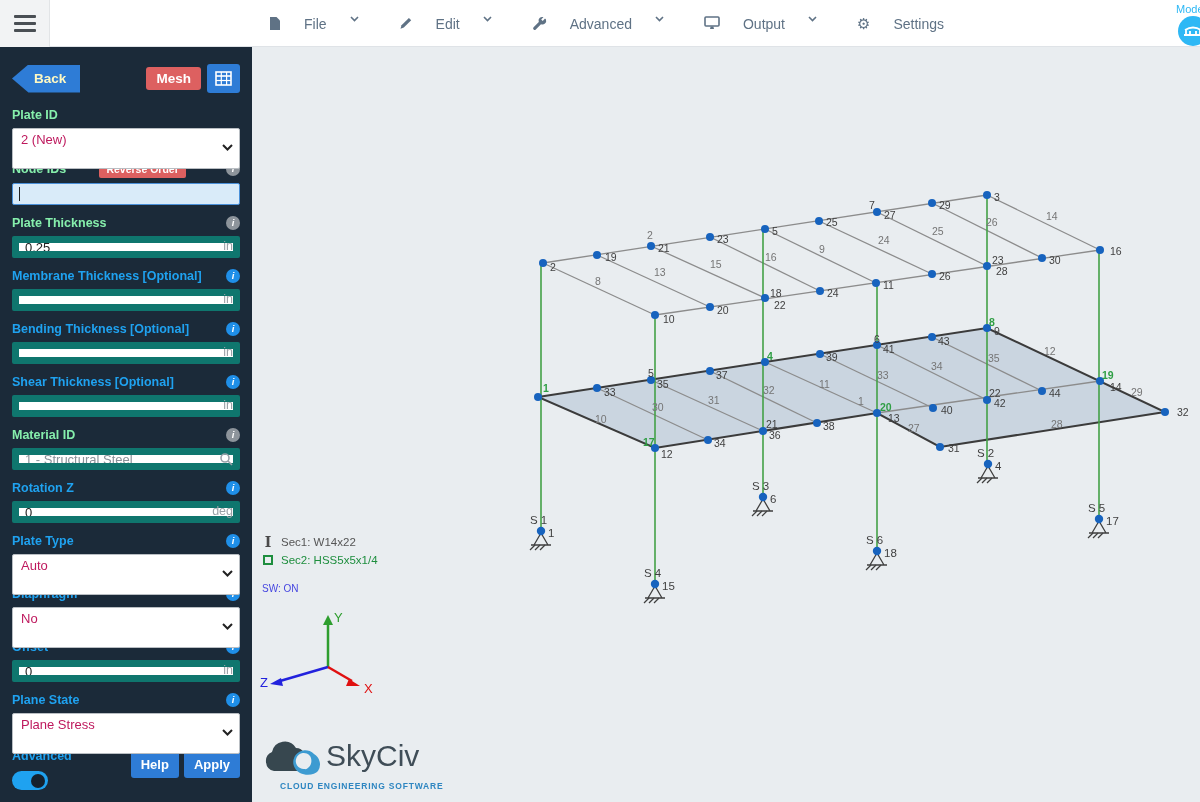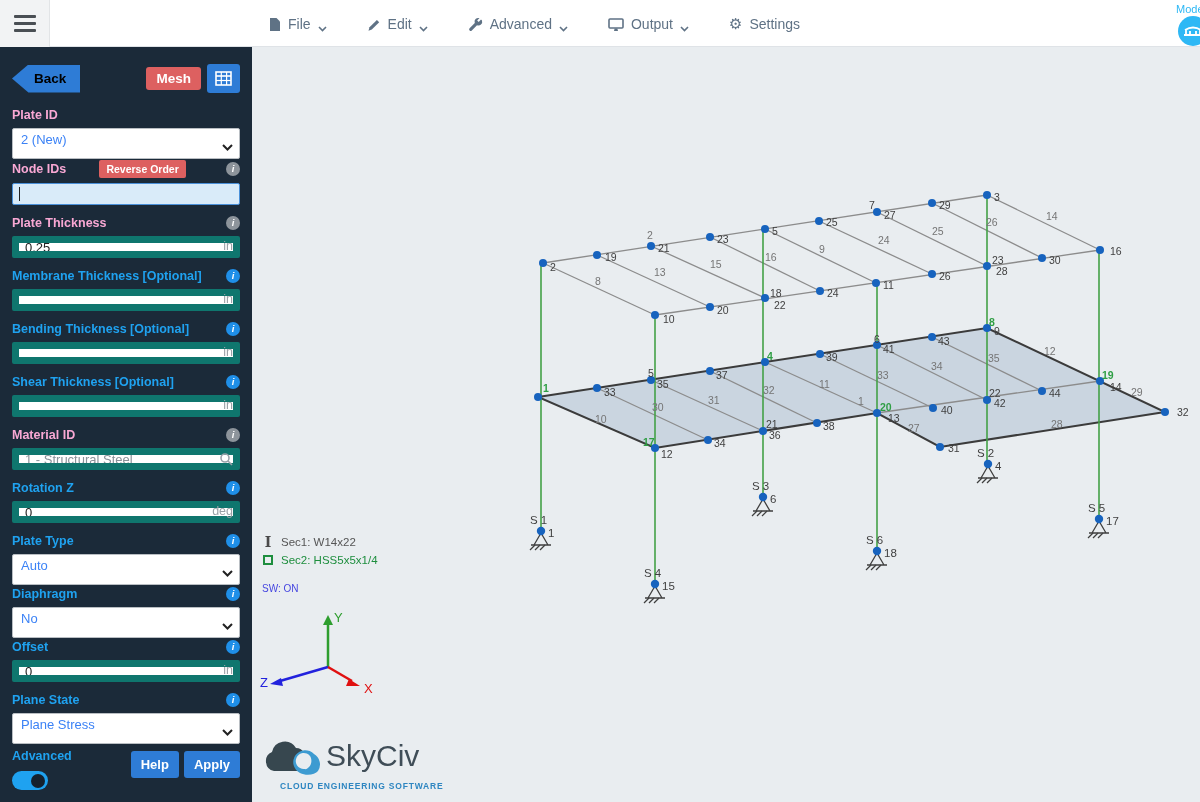--- a/index.html
+++ b/index.html
@@ -10,58 +10,58 @@
   .navbar { position:absolute; left:0; top:0; width:1200px; height:47px;
     background:#fff; border-bottom:1px solid #dfe3e7; z-index:5; }
   .burger-box { position:absolute; left:0; top:0; width:50px; height:47px;
     background:#f2f3f4; border-right:1px solid #e2e4e6; cursor:pointer; }
   .burger-box span { position:absolute; left:14px; width:22px; height:3px;
     background:#4a4f54; border-radius:1px; }
   .burger-box span:nth-child(1){ top:15px; } .burger-box span:nth-child(2){ top:22px; }
   .burger-box span:nth-child(3){ top:29px; }
   .menus { position:absolute; left:268px; top:0; height:47px; display:flex;
     align-items:center; gap:40px; }
-  .menu-item { display:flex; align-items:flex-end; gap:7px; color:#5f7285;
+  .menu-item { display:flex; align-items:flex-start; gap:23px; color:#5f7285;
     font-size:14px; cursor:pointer; }
   .menu-item svg { display:block; }
   .uni { font-family:"DejaVu Sans", sans-serif; }
   .mode-label { position:absolute; right:-6px; top:3px; color:#2eb8f5;
     font-size:11px; }
   .avatar { position:absolute; right:-8px; top:16px; width:30px; height:30px;
     border-radius:50%; background:#2eb8f5; cursor:pointer; }
 
   
   .sidebar { position:absolute; left:0; top:47px; width:252px; height:755px;
     background:#1b2a39; padding:17px 12px 10px 12px; z-index:4; }
   .sb-header { display:flex; align-items:center; margin-bottom:14px; }
-  .btn-back { background:#2e7cd6; color:#000000; font-weight:bold; font-size:13.5px;
+  .btn-back { background:#2e7cd6; color:#fef9c3; font-weight:bold; font-size:13.5px;
     border:none; height:28px; padding:0 14px 0 22px; cursor:pointer;
     clip-path:polygon(0 50%, 24% 0, 100% 0, 100% 100%, 24% 100%); }
   .sb-header .spacer { flex:1; }
   .btn-mesh { background:#dd6060; color:#fff; font-weight:bold; font-size:13.5px;
     border:none; height:23px; padding:0 10px; border-radius:3px; cursor:pointer; margin-right:6px; }
   .btn-grid { background:#2e7cd6; border:none; height:29px; width:33px;
     border-radius:3px; cursor:pointer; display:flex; align-items:center; justify-content:center; }
   .field { margin-bottom:10px; }
   .f-labelrow { display:flex; align-items:center; margin-bottom:5px; min-height:16px; }
   .f-label { font-size:12.5px; font-weight:bold; }
-  .f-label.white { color:#f9a8d4; } .f-label.blue { color:#1fa2f0; }
+  .f-label.white { color:#86efac; } .f-label.blue { color:#1fa2f0; }
   .info { margin-left:auto; width:14px; height:14px; border-radius:50%;
     color:#fff; font-size:9.5px; font-weight:bold; text-align:center; line-height:14px;
     font-style:italic; cursor:pointer; flex:0 0 14px; }
   .info.gray { background:#8d949b; } .info.blue { background:#1f8fe8; }
   .f-box { position:relative; height:22px; }
   .f-input { width:100%; height:22px; background:#fff; border:7px solid #0f766e;
     border-radius:2px; font-size:13px; color:#222; padding:0 24px 0 6px;
     font-family:"Liberation Sans",sans-serif; }
   .f-input.focused { background:#d9ebf9; border:1px solid #4a90d9; }
   .f-input.muted { color:#8a9199; }
   .f-unit { position:absolute; right:7px; top:3px; font-size:12.5px; color:#9aa0a6; }
-  .f-select { width:100%; height:31px; background:#fff; border:1px solid #b9bec3;
-    border-radius:2px; font-size:13px; color:#3b82f6; padding:3px 24px 0 8px; cursor:pointer; }
+  .f-select { width:100%; height:41px; background:#fff; border:1px solid #b9bec3;
+    border-radius:2px; font-size:13px; color:#be185d; padding:3px 24px 0 8px; cursor:pointer; }
   .f-chev { position:absolute; right:7px; top:9px; }
   .caret { position:absolute; left:7px; top:4px; width:1px; height:14px; background:#222; }
   .searchicon { position:absolute; right:7px; top:4px; }
   .mini-btn { background:#dd6060; color:#fff; font-size:10.5px; font-weight:bold;
     border:none; border-radius:2px; padding:3px 7px; margin-left:auto; margin-right:7px; cursor:pointer; }
   .adv-row { display:flex; align-items:flex-start; margin-top:14px; }
   .adv-left .f-label { margin-bottom:8px; display:block; }
   .toggle { width:36px; height:19px; border-radius:10px; background:#1fa2f0;
     position:relative; cursor:pointer; }
   .toggle .knob { position:absolute; right:3px; top:2.5px; width:14px; height:14px;

